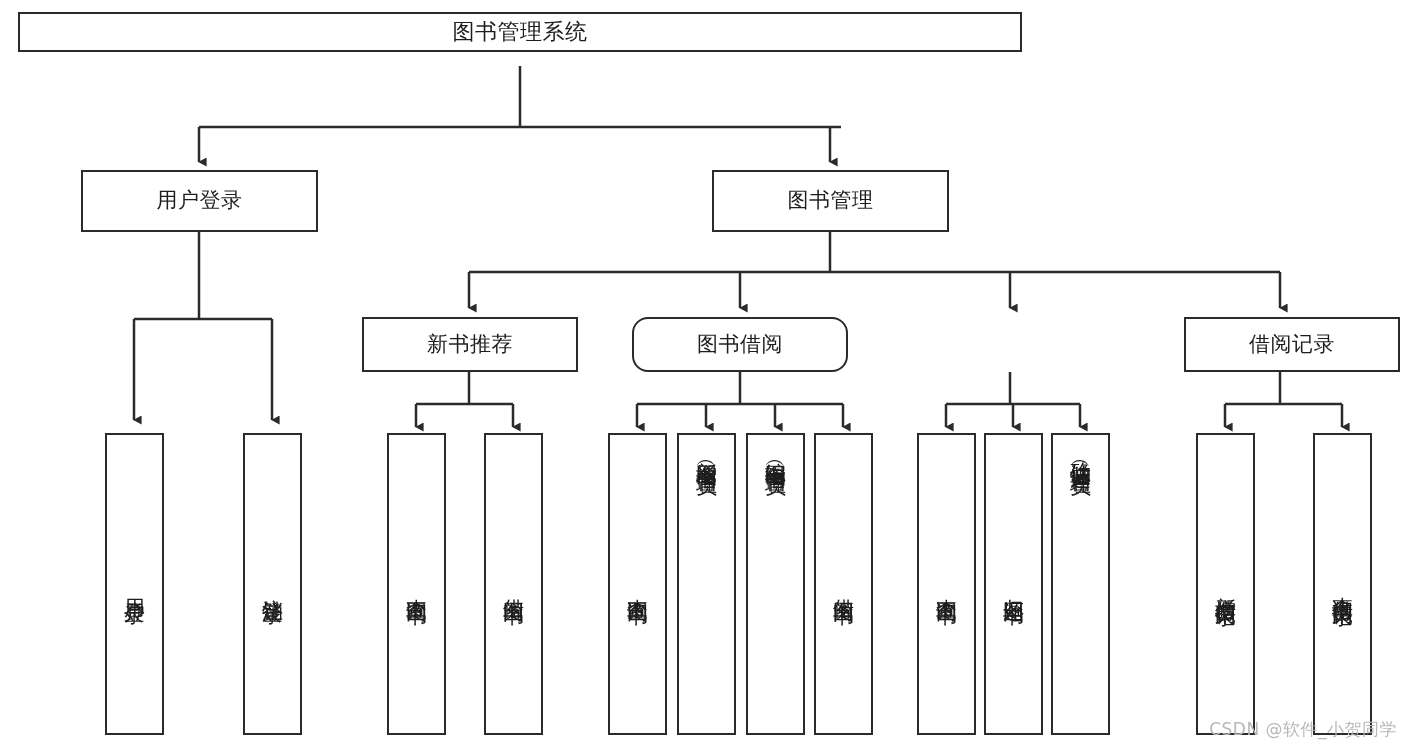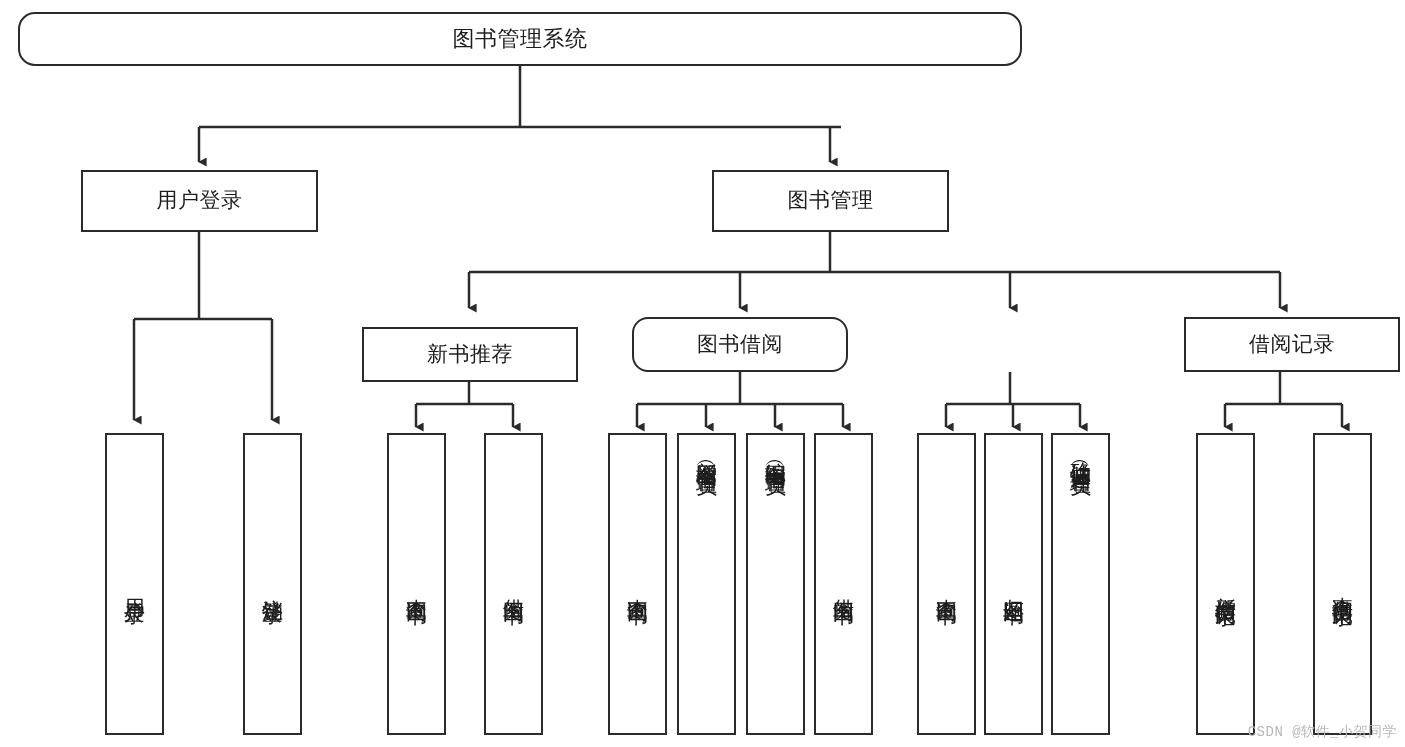--- a/index.html
+++ b/index.html
@@ -62,26 +62,25 @@
     margin-top: 4px;
   }
   .node.vertical.center-text {
     align-items: center;
     padding-top: 0;
   }
   .watermark {
     position: absolute;
     right: 8px;
     bottom: 6px;
-    font-size: 14px;
+    font-size: 17px;
     color: #b8b8b8;
     letter-spacing: 0.5px;
     white-space: nowrap;
     pointer-events: none;
-    font-family: Liberation Mono, monospace;
   }
 </style>
 </head>
 <body>
 
 <div id="diagram-root">
 
   <svg id="edge-layer" viewBox="0 0 1405 747" xmlns="http://www.w3.org/2000/svg">
     <defs>
       <marker id="arrow" markerWidth="9" markerHeight="9" refX="4.5" refY="7.6" orient="auto" markerUnits="userSpaceOnUse">
@@ -125,32 +124,32 @@
       <path d="M1013,404 L1013,427" marker-end="url(#arrow)"></path>
       <path d="M1080,404 L1080,427" marker-end="url(#arrow)"></path>
 
       <path d="M1280,372 L1280,404"></path>
       <path d="M1225,404 L1342,404"></path>
       <path d="M1225,404 L1225,427" marker-end="url(#arrow)"></path>
       <path d="M1342,404 L1342,427" marker-end="url(#arrow)"></path>
     </g>
   </svg>
 
-  <div class="node root horizontal" style="left:18px;top:12px;width:1004px;height:54px;border-radius:17px;">
+  <div class="node root horizontal" style="left:18px;top:12px;width:1004px;height:40px;">
     <span class="label">图书管理系统</span>
   </div>
 
   <div class="node horizontal" style="left:81px;top:170px;width:237px;height:62px;">
     <span class="label">用户登录</span>
   </div>
   <div class="node horizontal" style="left:712px;top:170px;width:237px;height:62px;">
     <span class="label">图书管理</span>
   </div>
 
-  <div class="node horizontal" style="left:362px;top:327px;width:216px;height:55px;">
+  <div class="node horizontal" style="left:362px;top:317px;width:216px;height:55px;">
     <span class="label">新书推荐</span>
   </div>
   <div class="node horizontal" style="left:632px;top:317px;width:216px;height:55px;border-radius:16px;">
     <span class="label">图书借阅</span>
   </div>
   <div class="node horizontal" style="left:1184px;top:317px;width:216px;height:55px;justify-content:center;">
     <span class="label">借阅记录</span>
   </div>
 
   <div class="node vertical center-text" style="left:105px;top:433px;width:59px;height:302px;">

